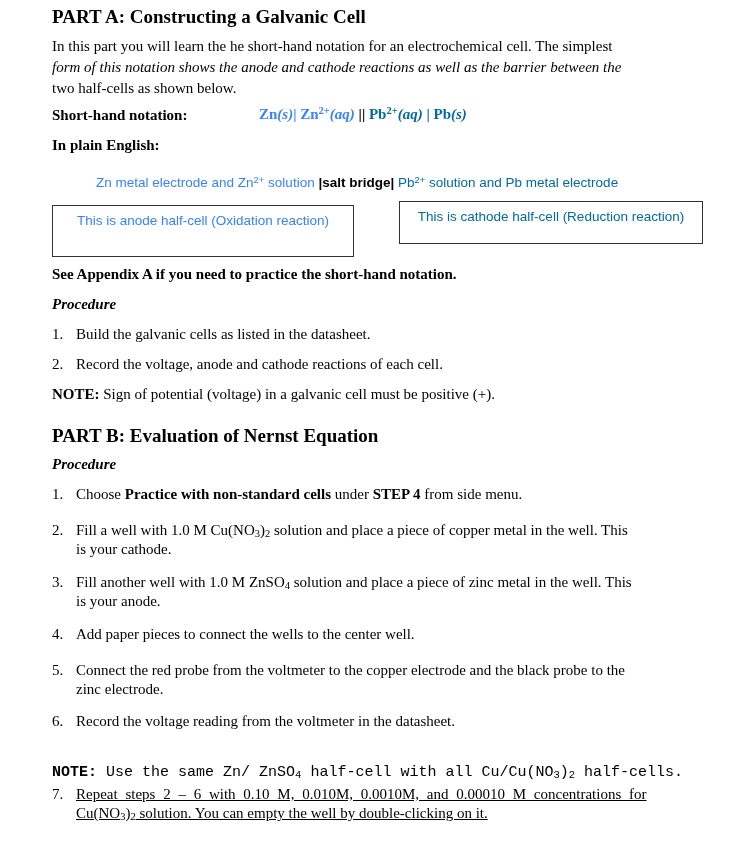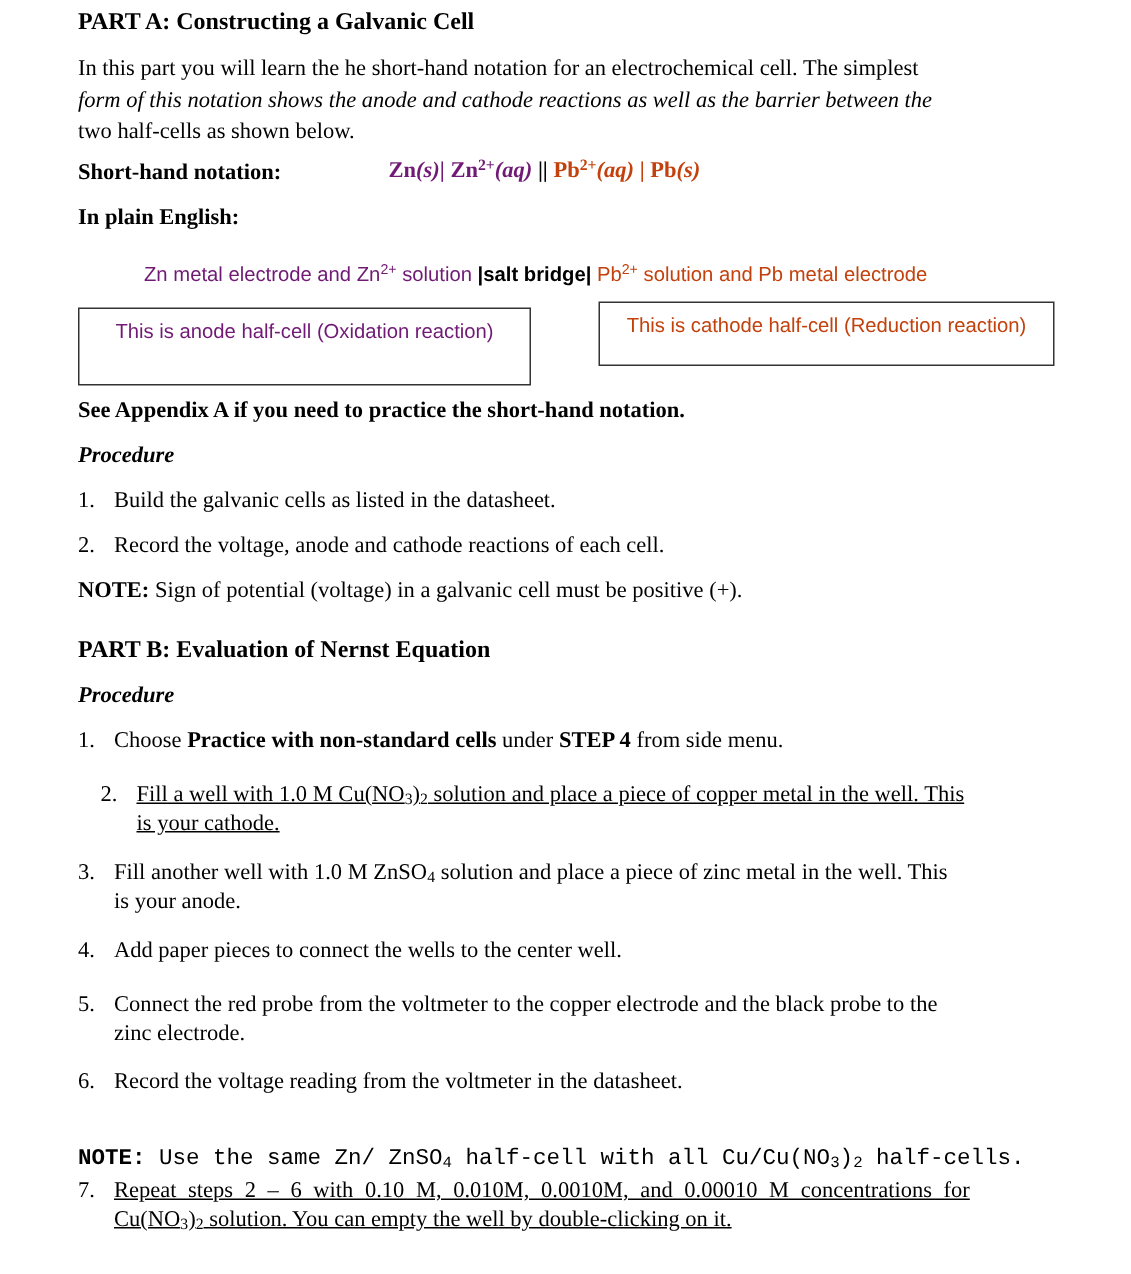--- a/index.html
+++ b/index.html
@@ -1,26 +1,26 @@
 <!DOCTYPE html>
 <html><head>
   <meta charset="utf-8">
   <style>
     html, body { margin: 0; padding: 0; background: #ffffff; }
     body {
       width: 754px; height: 849px; position: relative; overflow: hidden;
       font-family: "Liberation Serif", serif; color: #000; font-size: 15px;
     }
     .abs { position: absolute; white-space: nowrap; }
-    .h { font-weight: bold; font-size: 16px; }
+    .h { font-weight: bold; font-size: 19px; }
     .p { font-size: 15px; line-height: 21px; }
     .b { font-weight: bold; }
     .bi { font-weight: bold; font-style: italic; }
-    .orange { color: #701a75; }
-    .blue { color: #c2410c; text-align: center; }
+    .orange { color: #3b82f6; }
+    .blue { color: #0369a1; text-align: center; }
     .sans { font-family: "Liberation Sans", sans-serif; font-size: 13.5px; }
     .box {
       position: absolute; border: 1px solid #333; background: #fff;
       box-sizing: border-box; text-align: center;
       font-family: "Liberation Sans", sans-serif; font-size: 13.5px;
     }
     sup { font-size: 70%; line-height: 0; vertical-align: 0.45em; }
     sub { font-size: 70%; line-height: 0; vertical-align: -0.2em; }
     .num { display: inline-block; width: 24px; }
   </style>
@@ -69,21 +69,21 @@
 </div>
 
 <div class="abs h" style="left:52px; top:425px;">PART B: Evaluation of Nernst Equation</div>
 
 <div class="abs bi" style="left:52px; top:456px;">Procedure</div>
 
 <div class="abs" style="left:52px; top:486px;">
   <span class="num">1.</span><span>Choose </span><span class="b">Practice with non-standard cells</span><span> under </span><span class="b">STEP 4</span><span> from side menu.</span>
 </div>
 
-<div class="abs" style="left:67px; top:521px; line-height:19px;text-decoration:underline;">
+<div class="abs" style="left:52px; top:521px; line-height:19px;">
   <span class="num">2.</span><span>Fill a well with 1.0 M Cu(NO</span><sub>3</sub><span>)</span><sub>2</sub><span> solution and place a piece of copper metal in the well.  This</span><br>
   <span class="num"></span><span>is your cathode.</span>
 </div>
 
 <div class="abs" style="left:52px; top:573px; line-height:19px;">
   <span class="num">3.</span><span>Fill another well with 1.0 M ZnSO</span><sub>4</sub><span> solution and place a piece of zinc metal in the well. This</span><br>
   <span class="num"></span><span>is your anode.</span>
 </div>
 
 <div class="abs" style="left:52px; top:626px;">

